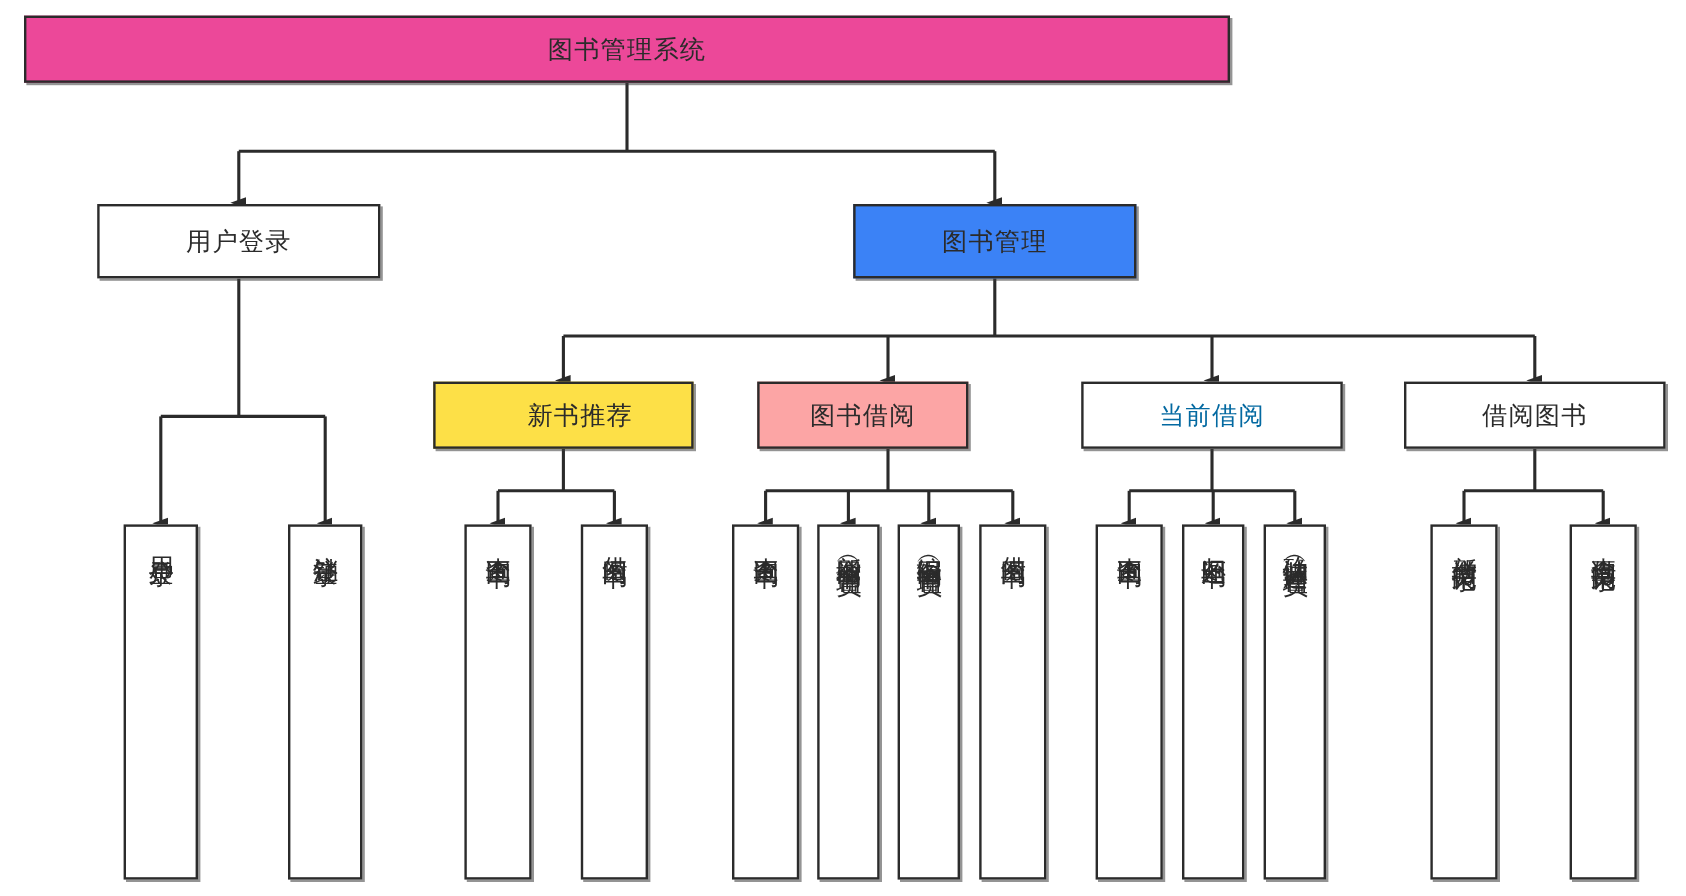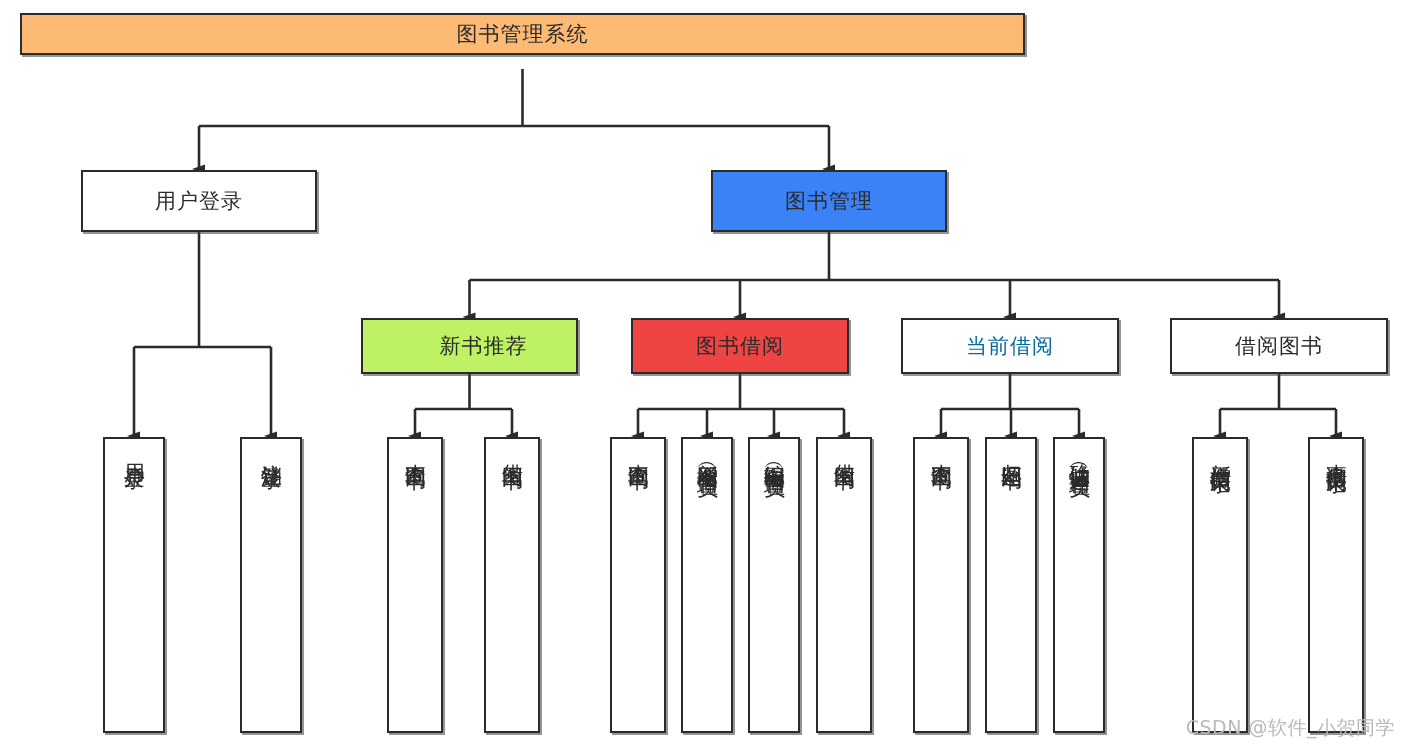--- a/index.html
+++ b/index.html
@@ -90,33 +90,33 @@
         <path d="M1011,409 L1011,436" fill="none" stroke="#2b2b2b" stroke-width="2.6" marker-end="url(#arrow)"></path>
         <path d="M1079,409 L1079,436" fill="none" stroke="#2b2b2b" stroke-width="2.6" marker-end="url(#arrow)"></path>
         <path d="M1279,374 L1279,409" fill="none" stroke="#2b2b2b" stroke-width="2.6"></path>
         <path d="M1220,409 L1336,409" fill="none" stroke="#2b2b2b" stroke-width="2.6"></path>
         <path d="M1220,409 L1220,436" fill="none" stroke="#2b2b2b" stroke-width="2.6" marker-end="url(#arrow)"></path>
         <path d="M1336,409 L1336,436" fill="none" stroke="#2b2b2b" stroke-width="2.6" marker-end="url(#arrow)"></path>
       </g>
   </svg>
 
   <div id="nodes-layer">
-      <div class="node shadow" style="left: 20px; top: 13px; width: 1005px; height: 42px; border-color: rgb(43, 43, 43); background: #fdba74;">
+      <div class="node shadow" style="left: 20px; top: 13px; width: 1005px; height: 56px; border-color: rgb(43, 43, 43); background: #ec4899;">
         <span class="lbl" style="color: rgb(43, 43, 43);">图书管理系统</span>
       </div>
       <div class="node shadow" style="left: 81px; top: 170px; width: 236px; height: 62px; border-color: rgb(43, 43, 43); background: rgb(255, 255, 255);">
         <span class="lbl" style="color: rgb(43, 43, 43);">用户登录</span>
       </div>
       <div class="node shadow" style="left: 711px; top: 170px; width: 236px; height: 62px; border-color: rgb(43, 43, 43); background: #3b82f6;">
         <span class="lbl" style="color: rgb(43, 43, 43);">图书管理</span>
       </div>
-      <div class="node shadow" style="left: 361px; top: 318px; width: 217px; height: 56px; border-color: rgb(43, 43, 43); background: #bef264; padding-left: 28px;">
+      <div class="node shadow" style="left: 361px; top: 318px; width: 217px; height: 56px; border-color: rgb(43, 43, 43); background: #fde047; padding-left: 28px;">
         <span class="lbl" style="color: rgb(43, 43, 43);">新书推荐</span>
       </div>
-      <div class="node shadow" style="left: 631px; top: 318px; width: 218px; height: 56px; border-color: rgb(43, 43, 43); background: #ef4444;">
+      <div class="node shadow" style="left: 631px; top: 318px; width: 176px; height: 56px; border-color: rgb(43, 43, 43); background: #fca5a5;">
         <span class="lbl" style="color: rgb(43, 43, 43);">图书借阅</span>
       </div>
       <div class="node shadow" style="left: 901px; top: 318px; width: 218px; height: 56px; border-color: rgb(43, 43, 43); background: rgb(255, 255, 255);">
         <span class="lbl" style="color: #0369a1;">当前借阅</span>
       </div>
       <div class="node shadow" style="left: 1170px; top: 318px; width: 218px; height: 56px; border-color: rgb(43, 43, 43); background: rgb(255, 255, 255);">
         <span class="lbl" style="color: rgb(43, 43, 43);">借阅图书</span>
       </div>
       <div class="node shadow leaf" style="left: 103px; top: 437px; width: 62px; height: 296px; border-color: rgb(43, 43, 43); background: rgb(255, 255, 255);">
         <span class="lbl" style="color: rgb(43, 43, 43);">用户登录</span>
@@ -152,14 +152,13 @@
         <span class="lbl" style="color: rgb(43, 43, 43);">确认归还（管理员）</span>
       </div>
       <div class="node shadow leaf" style="left: 1192px; top: 437px; width: 56px; height: 296px; border-color: rgb(43, 43, 43); background: rgb(255, 255, 255);">
         <span class="lbl" style="color: rgb(43, 43, 43);">新增借阅记录</span>
       </div>
       <div class="node shadow leaf" style="left: 1308px; top: 437px; width: 56px; height: 296px; border-color: rgb(43, 43, 43); background: rgb(255, 255, 255);">
         <span class="lbl" style="color: rgb(43, 43, 43);">查询借阅记录</span>
       </div>
     </div>
 
-  <div id="watermark">CSDN @软件_小贺同学</div>
 </div>
 
 </body></html>

